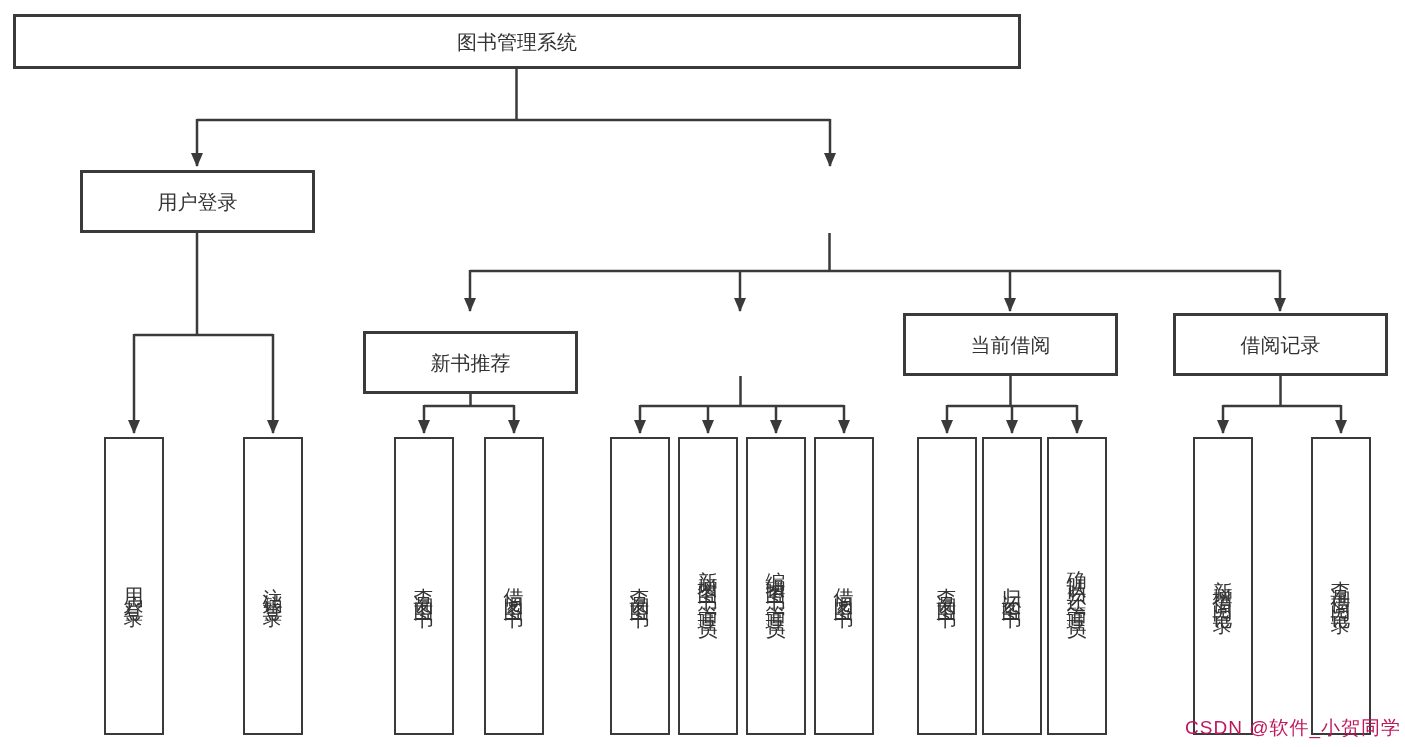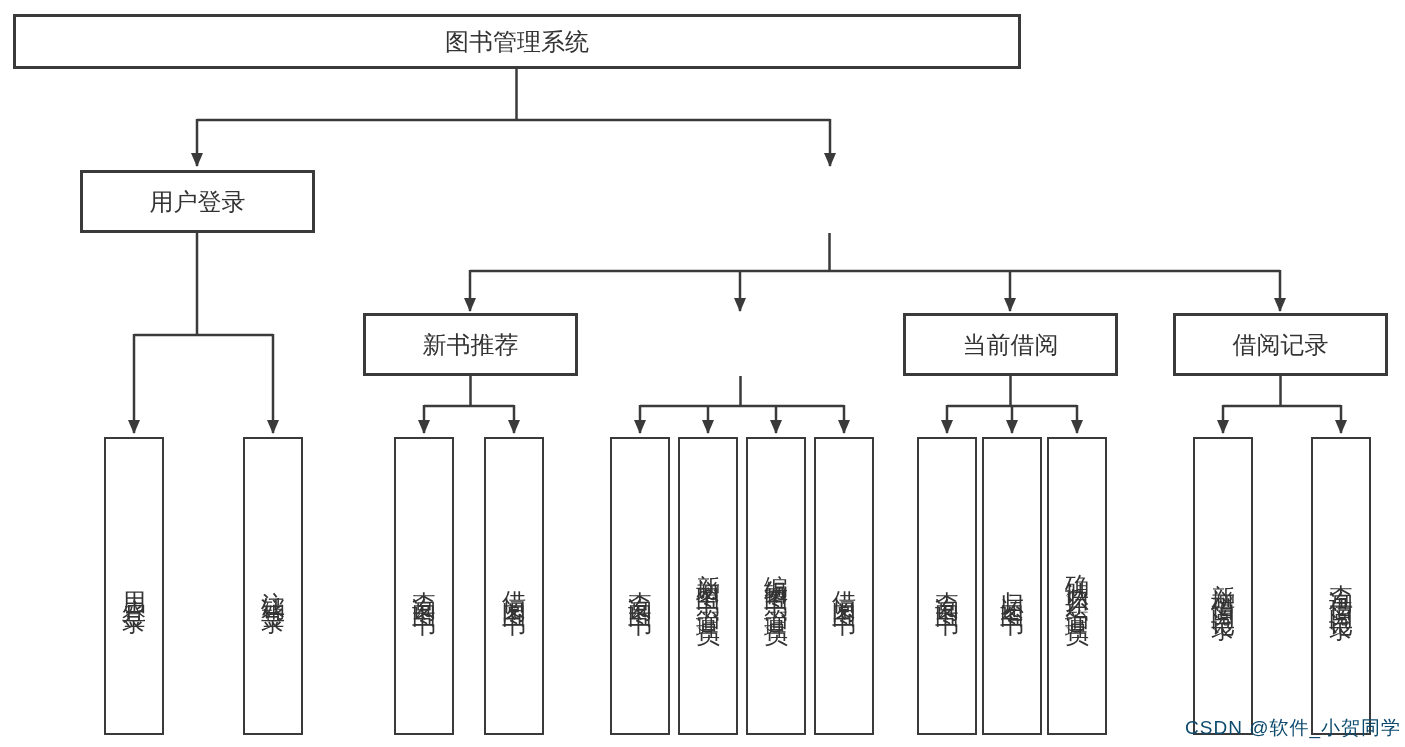--- a/index.html
+++ b/index.html
@@ -24,37 +24,37 @@
   }
   .box {
     position: absolute;
     background: #ffffff;
     border: 3px solid #3a3a3a;
     box-sizing: border-box;
     display: flex;
     align-items: center;
     justify-content: center;
     color: #333333;
-    font-size: 24px;
+    font-size: 20px;
     line-height: 1;
     white-space: nowrap;
   }
   .box.leaf {
     border-width: 2px;
   }
   .box.v span {
     writing-mode: vertical-rl;
     letter-spacing: 7px;
   }
   .watermark {
     position: absolute;
     right: 4px;
     bottom: 6px;
     font-size: 19px;
-    color: #0c4a6e;
+    color: #be185d;
     letter-spacing: 1px;
   }
 </style>
 </head>
 <body>
 
 <div class="stage">
 
   <svg class="connectors" viewBox="0 0 1405 747" xmlns="http://www.w3.org/2000/svg">
     <defs>
@@ -107,21 +107,21 @@
   </svg>
 
   <div class="box" style="left:13px; top:14px; width:1008px; height:55px">
     <span>图书管理系统</span>
   </div>
 
   <div class="box" style="left:80px; top:170px; width:235px; height:63px">
     <span>用户登录</span>
   </div>
 
-  <div class="box" style="left:363px; top:313px; width:215px; height:63px">
+  <div class="box" style="left:363px; top:331px; width:215px; height:63px">
     <span>新书推荐</span>
   </div>
   <div class="box" style="left:903px; top:313px; width:215px; height:63px">
     <span>当前借阅</span>
   </div>
   <div class="box" style="left:1173px; top:313px; width:215px; height:63px">
     <span>借阅记录</span>
   </div>
 
   <div class="box v leaf" style="left:104px; top:437px; width:60px; height:298px">

